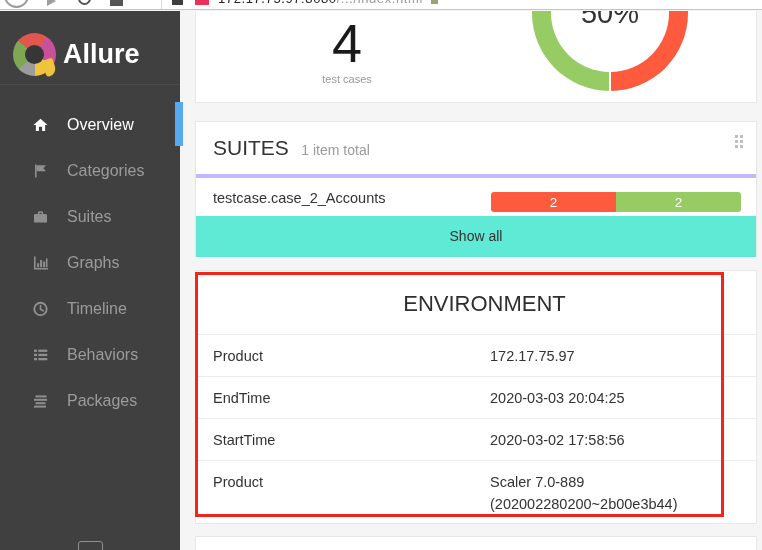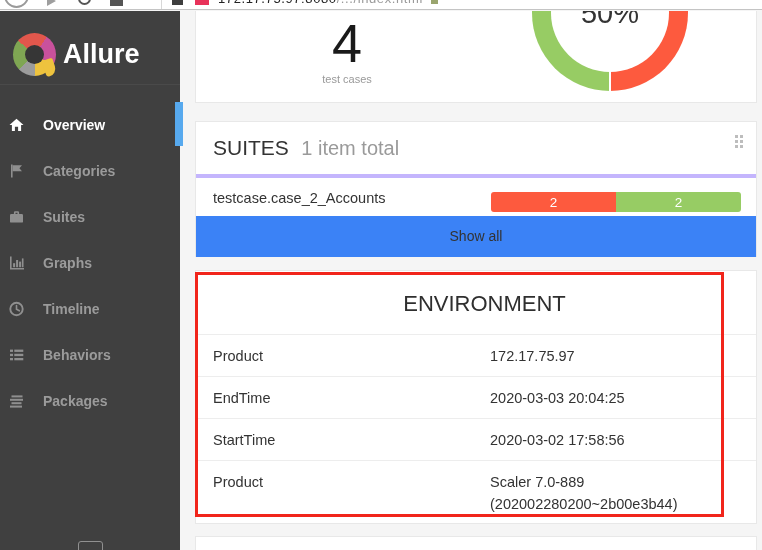--- a/index.html
+++ b/index.html
@@ -26,22 +26,22 @@
   .brand { position:absolute; left:0; top:0; width:180px; height:73px; cursor:pointer; }
   .logo { position:absolute; left:13px; top:22px; width:43px; height:43px; border-radius:50%;
           background:conic-gradient(#e2574c 0 35deg, #c9519c 35deg 120deg, #eec33e 120deg 180deg,
                      #9c9c9c 180deg 225deg, #7fa653 225deg 310deg, #e2574c 310deg 360deg); }
   .logo::after { content:""; position:absolute; left:12px; top:12px; width:19px; height:19px; border-radius:50%; background:#363636; }
   .logo-tail { position:absolute; left:44px; top:48px; width:11px; height:17px; background:#eec33e;
                border-radius:2px 2px 8px 3px; transform:rotate(-18deg); }
   .brand-name { position:absolute; left:63px; top:28px; font-size:27px; font-weight:bold; color:#fff; }
   .side-divider { position:absolute; left:0; top:73px; width:180px; height:1px; background:#4a4a4a; }
   .nav { position:absolute; left:0; top:91px; width:180px; }
-  .nav-item { display:flex; align-items:center; height:46px; padding-left:8px; color:#9b9b9b;
-              font-size:14px; cursor:pointer;font-weight:bold; }
+  .nav-item { display:flex; align-items:center; height:46px; padding-left:32px; color:#9b9b9b;
+              font-size:16px; cursor:pointer; }
   .nav-item .nicon { width:18px; height:16px; margin-right:17px; display:inline-flex; color:#8f8f8f; }
   .nav-item.active { color:#fff; }
   .nav-item.active .nicon { color:#fff; }
   .active-bar { position:absolute; left:175px; top:102px; width:8px; height:44px; background:#57a9ee; z-index:12; }
   .collapse-toggle { position:absolute; left:78px; top:530px; width:25px; height:22px;
                      border:1px solid #909090; border-radius:3px; background:transparent; cursor:pointer; }
 
   
   .card { position:absolute; background:#fff; border:1px solid #e8e8e8; }
   .card-top { left:195px; top:11px; width:562px; height:92px; border-top:none; overflow:hidden; }
@@ -52,31 +52,31 @@
   .donut { position:absolute; inset:0; border-radius:50%;
            background:conic-gradient(from 180deg, #97cc64 0 50%, #fd5a3e 50% 100%); }
   .donut::after { content:""; position:absolute; left:19px; top:19px; width:118px; height:118px; border-radius:50%; background:#fff; }
   .donut-seam { position:absolute; left:50%; bottom:0; width:2px; height:20px; margin-left:-1px; background:#fff; }
   .donut-label { position:absolute; inset:0; display:flex; align-items:center; justify-content:center;
                  font-size:29px; color:#333; }
 
   .card-suites { left:195px; top:121px; width:562px; height:136px; }
   .widget-header { position:relative; height:52px; padding:14px 0 0 17px; }
   .widget-title { display:inline; font-size:21px; font-weight:500; color:#333; }
-  .widget-sub { display:inline; font-size:20px; color:#9a9a9a; margin-left:8px; }
+  .widget-sub { display:inline; font-size:14px; color:#9a9a9a; margin-left:8px; }
   .drag-handle { position:absolute; right:13px; top:13px; display:grid; grid-template-columns:3px 3px;
                  grid-auto-rows:3px; gap:2px; cursor:grab; }
   .drag-handle i { background:#bdbdbd; }
   .suite-row { position:absolute; left:0; top:52px; width:560px; height:42px; border-top:4px solid #c4b5fd; cursor:pointer; }
   .suite-name { position:absolute; left:17px; top:0; line-height:41px; font-size:14.5px; color:#333; }
   .status-bar { position:absolute; left:295px; top:14px; width:250px; height:20px; display:flex; }
   .seg { flex:1; display:flex; align-items:center; justify-content:center; color:#fff; font-size:13.5px; }
   .seg.failed { background:#fd5a3e; border-radius:3px 0 0 3px; }
   .seg.passed { background:#97cc64; border-radius:0 3px 3px 0; }
-  .show-all { position:absolute; left:0; top:94px; width:560px; height:41px; background:#3b82f6;
+  .show-all { position:absolute; left:0; top:94px; width:560px; height:41px; background:#5eead4;
               text-align:center; line-height:41px; font-size:14px; color:#333; cursor:pointer; }
 
   .card-env { left:195px; top:270px; width:562px; height:254px; }
   .env-title { padding:20px 0 0 17px; font-size:22px; color:#2f2f2f;text-align:center; }
   .env-row { position:relative; border-top:1px solid #ededed; height:42px; }
   .env-row.first { margin-top:17px; }
   .env-row.tall { height:68px; }
   .env-key { position:absolute; left:17px; top:0; line-height:42px; font-size:14.5px; color:#333; }
   .env-val { position:absolute; left:294px; top:0; line-height:42px; font-size:14.5px; color:#333; }
   .env-val.multiline { line-height:22px; padding-top:10px; }

